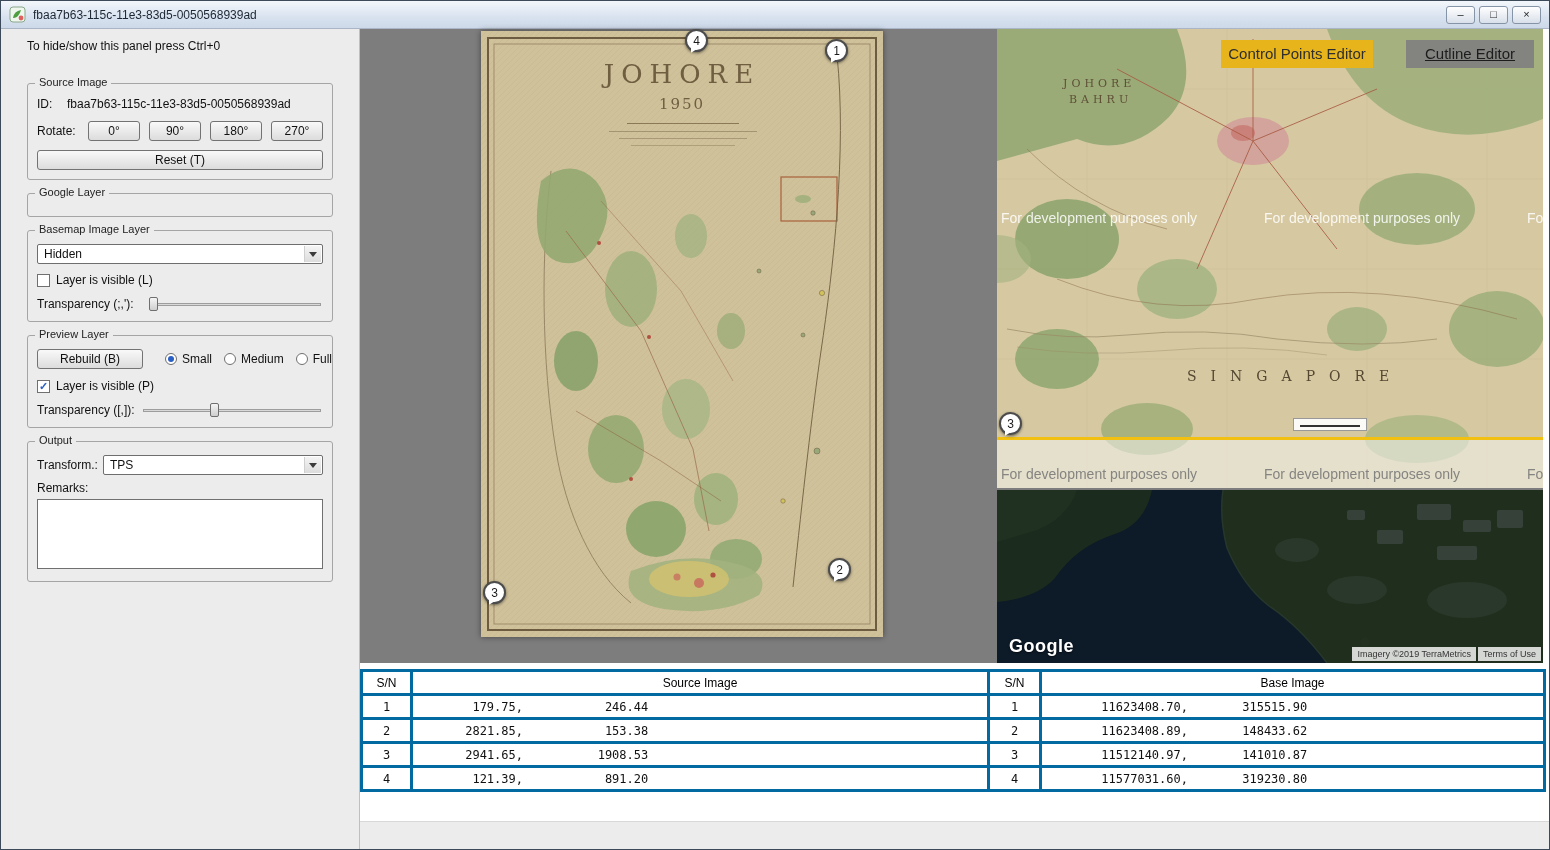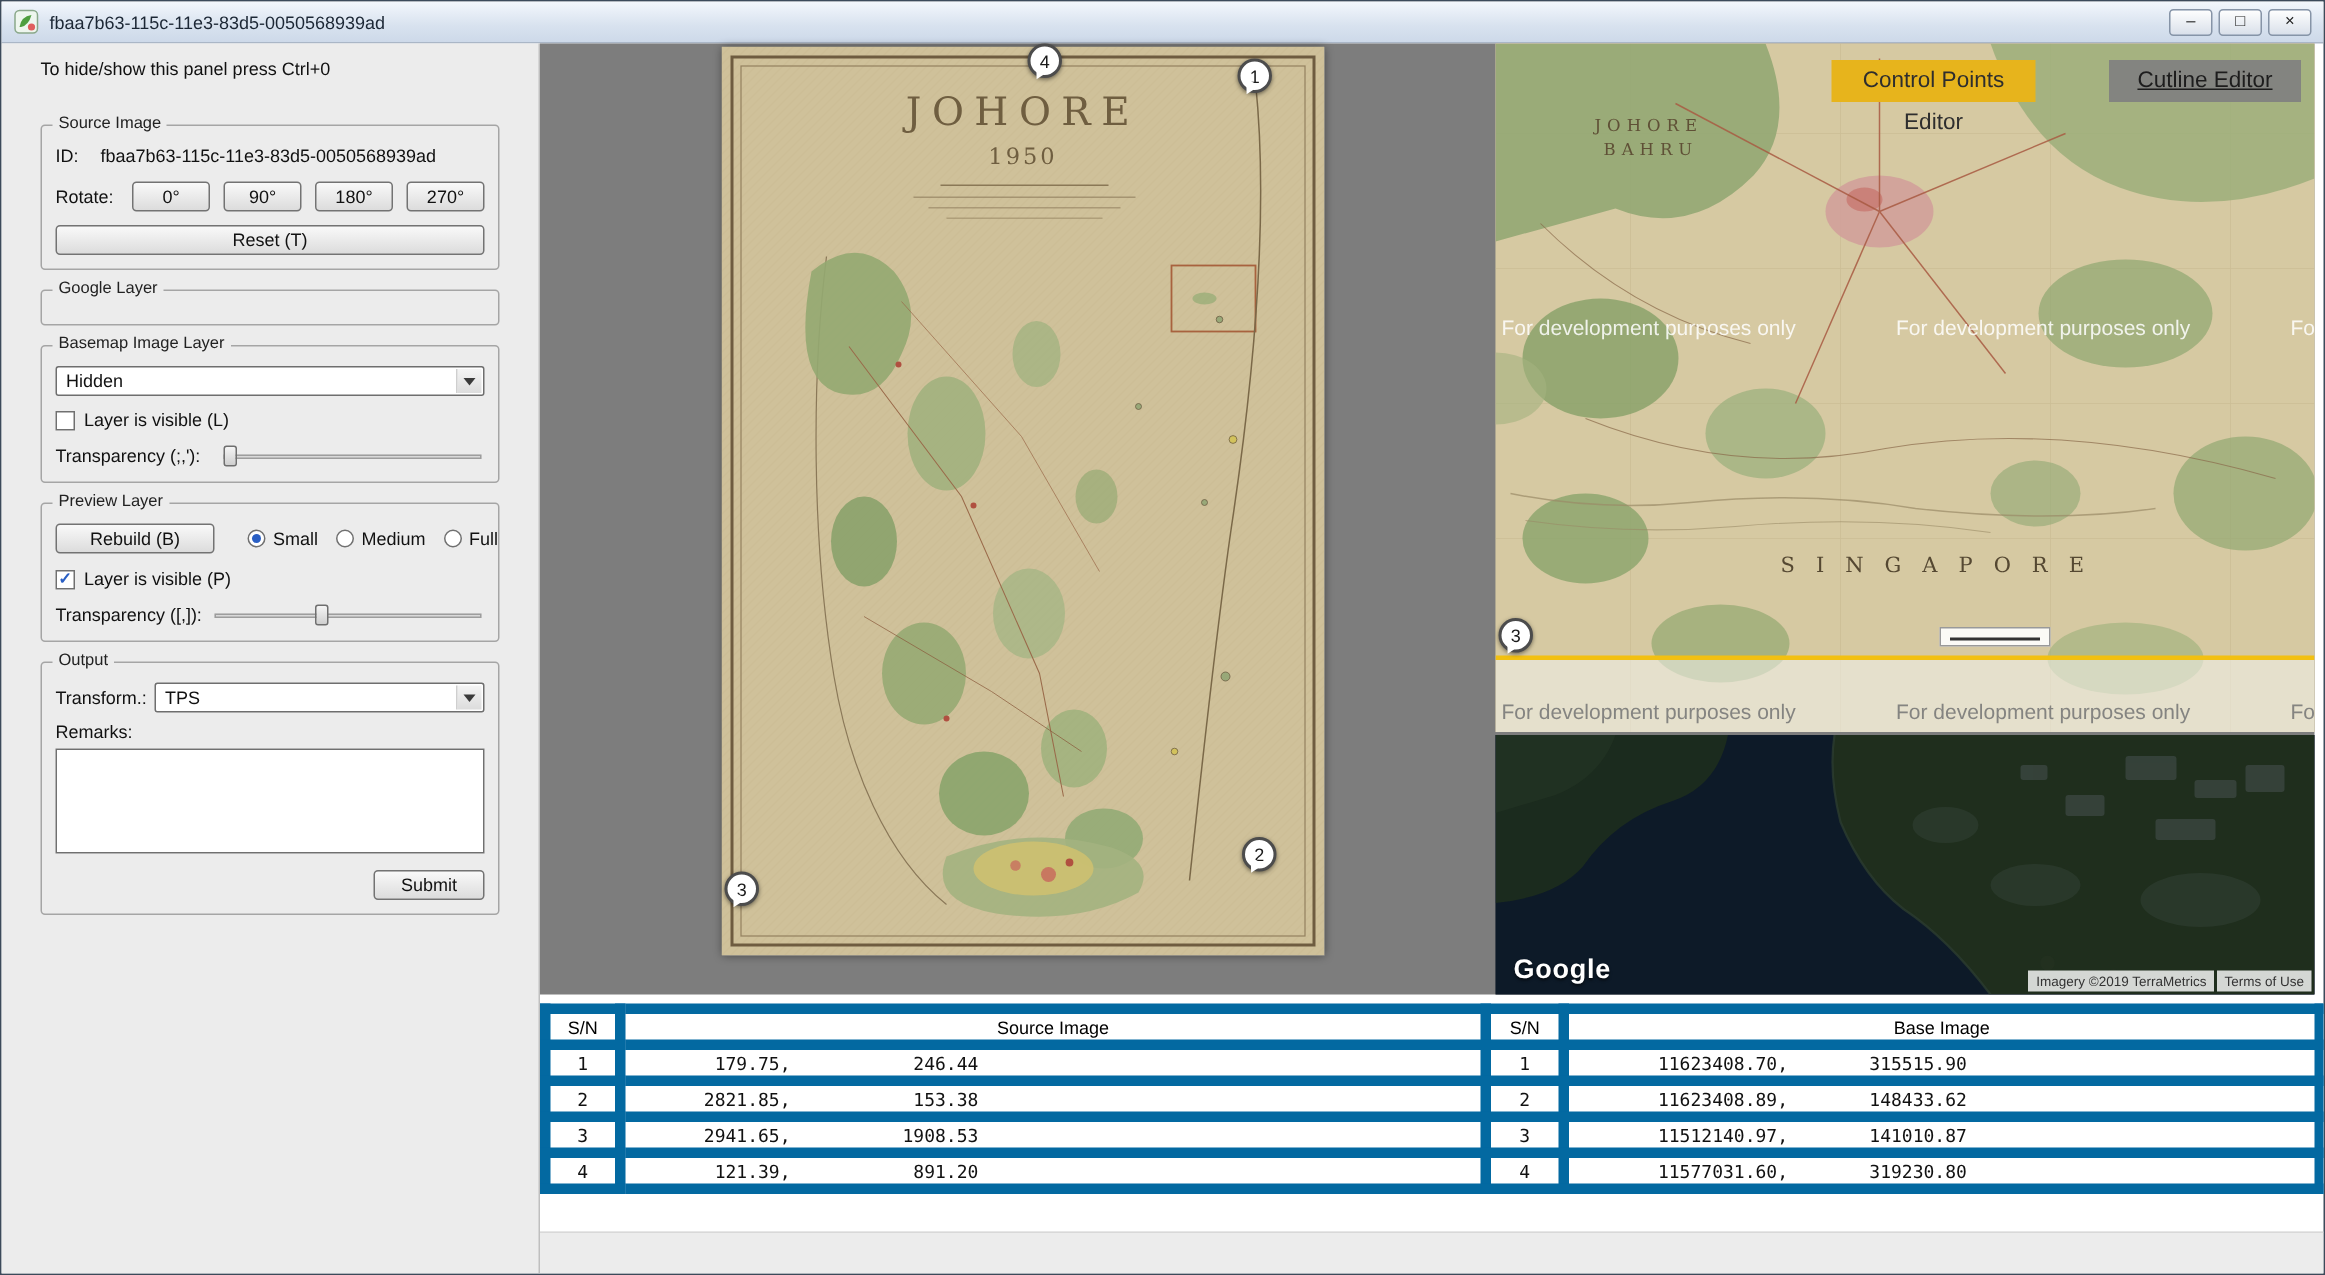--- a/index.html
+++ b/index.html
@@ -132,21 +132,21 @@
   }
   .pin::after {
     content:""; position:absolute; left:0px; bottom:-8px; width:0; height:0;
     border:5px solid transparent; border-top:9px solid #fff;
     transform:rotate(28deg);
   }
 
   .editor-view { position:absolute; left:996px; top:28px; width:546px; height:459px; overflow:hidden; background:#d6c9a2; }
   .editor-map { position:absolute; left:0; top:0; width:546px; height:459px; }
   .cp-btn {
-    position:absolute; left:224px; top:11px; width:136px; height:28px;
+    position:absolute; left:224px; top:11px; width:152px; height:28px;
     background:#e7b41c; color:#2e2e2e; font-size:15px; line-height:28px;
     text-align:center; cursor:default;
   }
   .cut-btn {
     position:absolute; left:409px; top:11px; width:128px; height:28px;
     background:rgba(128,128,128,.92); color:#1d1d1d; font-size:15px; line-height:28px;
     text-align:center; cursor:default;text-decoration:underline;
   }
   .wm-row {
     position:absolute; left:4px; right:0; height:18px; display:flex;
@@ -171,21 +171,21 @@
   }
   .attrib-row { position:absolute; right:2px; bottom:2px; display:flex; gap:2px; }
   .attrib {
     background:rgba(245,245,245,.85); color:#333; font-size:9px;
     padding:2px 5px;
   }
 
   
   .table-area { position:absolute; left:359px; top:668px; width:1183px; }
   table.pt { width:1183px; border-collapse:collapse; table-layout:fixed; background:#fff; }
-  table.pt th, table.pt td { border:7px solid #0369a1; height:24px; }
+  table.pt th, table.pt td { border:3px solid #0369a1; height:24px; }
   table.pt th { font-size:12px; font-weight:normal; text-align:center; background:#fff; }
   table.pt td { font-family:"DejaVu Sans Mono", monospace; font-size:12px; color:#111; }
   td.sn { text-align:center; }
   td.coords { padding-left:14px; }
   .num { display:inline-block; text-align:right; }
   .sx1 { width:96px; } .sx2 { width:118px; }
   .bx1 { width:132px; } .bx2 { width:112px; }
 
   .bottom-strip { position:absolute; left:359px; top:820px; right:0; bottom:0; background:#ececec; border-top:1px solid #d8d8d8; }
 </style>
@@ -290,23 +290,20 @@
         <span class="form-label">Transform.:</span>
         <div class="select">
           <span>TPS</span>
           <span class="arrow-box">
               <span class="tri-down"></span>
             </span>
         </div>
       </div>
       <div class="remarks-label">Remarks:</div>
       <textarea class="remarks-box" style=""></textarea>
-      <div class="row submit-row">
-        <div class="btn submit-btn">Submit</div>
-      </div>
     </div>
   </div>
 
   <div class="maps-bg"></div>
 
   <div class="center-view">
     <svg class="source-map" viewBox="0 0 402 606">
       <defs>
         <pattern id="hatch" width="6" height="6" patternUnits="userSpaceOnUse">
           <path d="M0,6 l6,-6" stroke="#b9a87e" stroke-width="0.6"></path>

